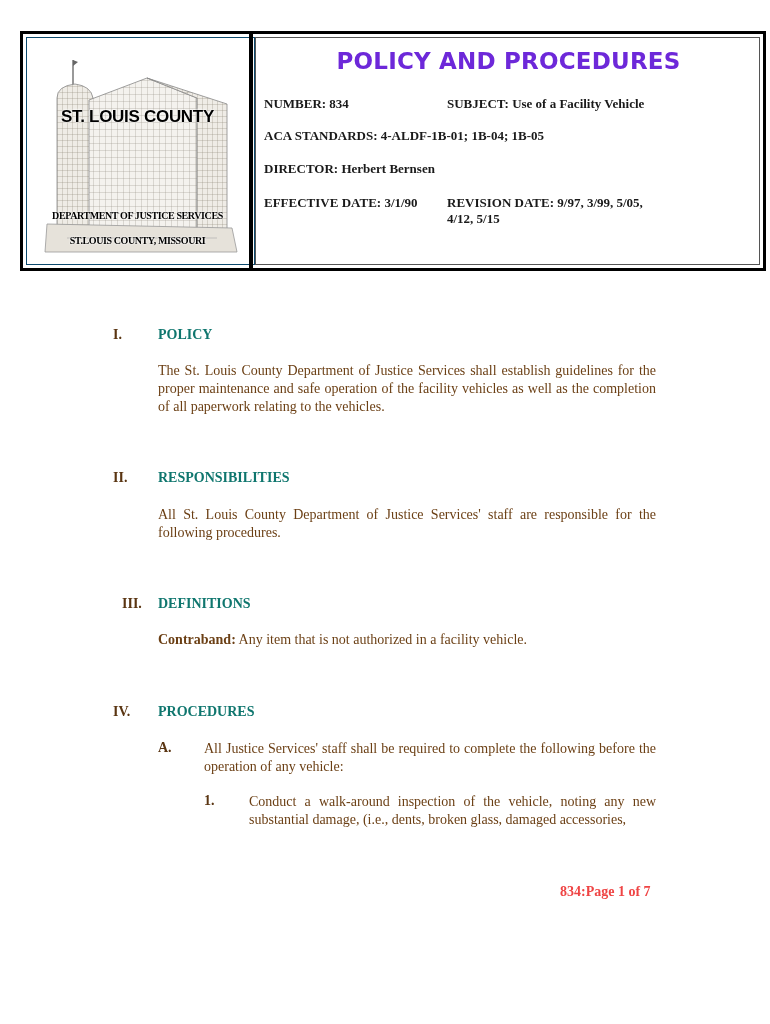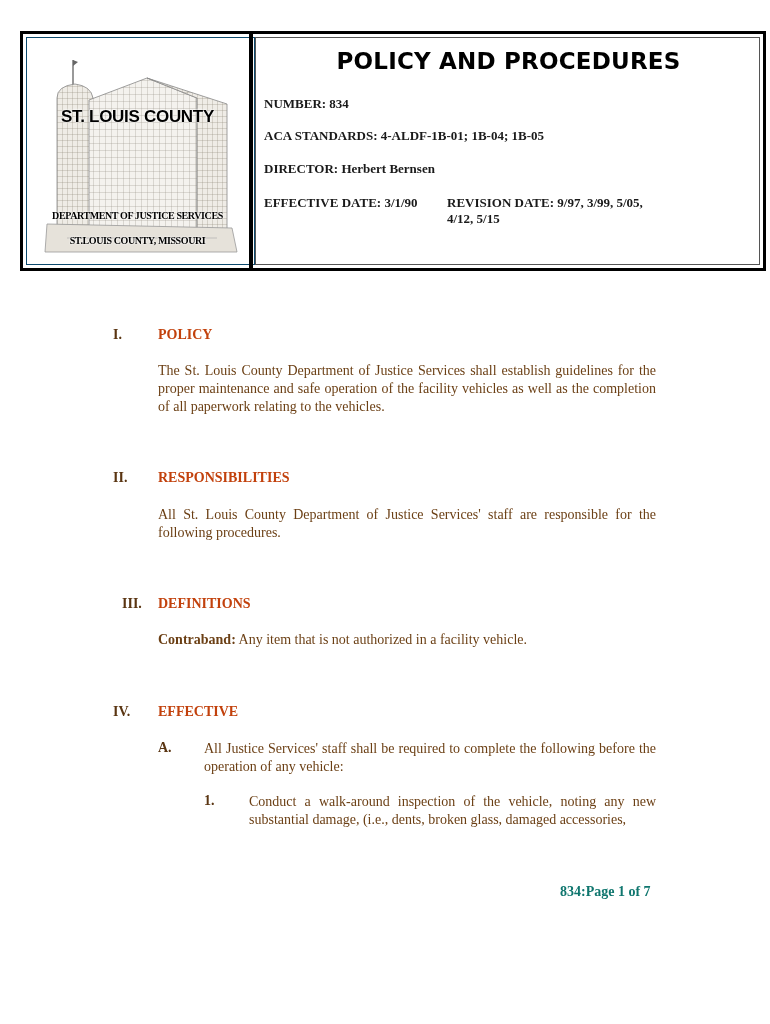--- a/index.html
+++ b/index.html
@@ -35,35 +35,35 @@
     .logo-line3 {
       top: 172px; font-size: 10px; font-family: "Liberation Serif", serif; font-weight: bold;
       letter-spacing: -0.4px;
     }
     .logo-line4 {
       top: 197px; font-size: 10px; font-family: "Liberation Serif", serif; font-weight: bold;
       letter-spacing: -0.4px;
     }
     .doc-title {
       position: absolute; left: 0; top: 10px; width: 505px; text-align: center;
-      font-family: "DejaVu Sans", sans-serif; font-weight: bold; font-size: 23px; color: #000000;
+      font-family: "DejaVu Sans", sans-serif; font-weight: bold; font-size: 23px; color: #6d28d9;
       letter-spacing: 0.2px;
     }
     .meta {
       position: absolute; font-family: "Liberation Serif", serif; font-weight: bold;
       font-size: 13px; color: #1a1a1a; white-space: nowrap; text-align: right;
     }
     .sec-num { position: absolute; left: 113px; font-weight: bold; font-size: 14px; color: #5a3512; }
-    .sec-head { position: absolute; left: 158px; font-weight: bold; font-size: 14px; color: #c2410c; }
+    .sec-head { position: absolute; left: 158px; font-weight: bold; font-size: 14px; color: #0f766e; }
     .para {
       position: absolute; left: 158px; width: 498px; font-size: 14px; line-height: 18px;
       color: #6b3f14; text-align: justify; text-align-last: left;
     }
     .sub-num { position: absolute; font-weight: bold; font-size: 14px; color: #5a3512; }
-    .page-num { position: absolute; left: 560px; top: 884px; font-weight: bold; font-size: 14px; color: #0f766e; }
+    .page-num { position: absolute; left: 560px; top: 884px; font-weight: bold; font-size: 14px; color: #ef4444; }
   </style>
 </head>
 <body>
 
 <div class="header-box">
   <div class="logo-cell">
     <svg class="building" viewBox="0 0 221 228" xmlns="http://www.w3.org/2000/svg">
       <defs>
         <pattern id="grid" width="6" height="7" patternUnits="userSpaceOnUse">
           <rect width="6" height="7" fill="#f4f2ee"></rect>
@@ -90,20 +90,21 @@
     <div class="logo-text logo-line1">ST. LOUIS COUNTY</div>
     <div class="logo-text logo-line3">DEPARTMENT OF JUSTICE SERVICES</div>
     <div class="logo-text logo-line4">ST.LOUIS COUNTY, MISSOURI</div>
   </div>
 
   <div class="divider"></div>
 
   <div class="info-cell">
     <div class="doc-title">POLICY AND PROCEDURES</div>
     <div class="meta" style="left:8px; top:58px;">NUMBER:  834</div>
+    <div class="meta" style="left:191px; top:58px;">SUBJECT:  Use of a Facility Vehicle</div>
     <div class="meta" style="left:8px; top:90px;">ACA STANDARDS:  4-ALDF-1B-01; 1B-04; 1B-05</div>
     <div class="meta" style="left:8px; top:123px;">DIRECTOR:  Herbert Bernsen</div>
     <div class="meta" style="left:8px; top:157px;">EFFECTIVE DATE: 3/1/90</div>
     <div class="meta" style="left:191px; top:157px;">REVISION DATE: 9/97, 3/99, 5/05,</div>
     <div class="meta" style="left:191px; top:173px;">4/12, 5/15</div>
   </div>
 </div>
 
 <div class="sec-num" style="top:327px;">I.</div>
 <div class="sec-head" style="top:327px;">POLICY</div>
@@ -111,21 +112,21 @@
 
 <div class="sec-num" style="top:470px;">II.</div>
 <div class="sec-head" style="top:470px;">RESPONSIBILITIES</div>
 <div class="para" style="top:506px;">All St. Louis County Department of Justice Services' staff are responsible for the following procedures.</div>
 
 <div class="sec-num" style="top:596px;margin-left:9px;">III.</div>
 <div class="sec-head" style="top:596px;">DEFINITIONS</div>
 <div class="para" style="top:631px;"><b>Contraband:</b><span> Any item that is not authorized in a facility vehicle.</span></div>
 
 <div class="sec-num" style="top:704px;">IV.</div>
-<div class="sec-head" style="top:704px;">EFFECTIVE</div>
+<div class="sec-head" style="top:704px;">PROCEDURES</div>
 
 <div class="sub-num" style="left:158px; top:740px;">A.</div>
 <div class="para" style="left:204px; width:452px; top:740px;">All Justice Services' staff shall be required to complete the following before the operation of any vehicle:</div>
 
 <div class="sub-num" style="left:204px; top:793px;">1.</div>
 <div class="para" style="left:249px; width:407px; top:793px;">Conduct a walk-around inspection of the vehicle, noting any new substantial damage, (i.e., dents, broken glass, damaged accessories,</div>
 
 <div class="page-num">834:Page 1 of 7</div>
 
 </body></html>

